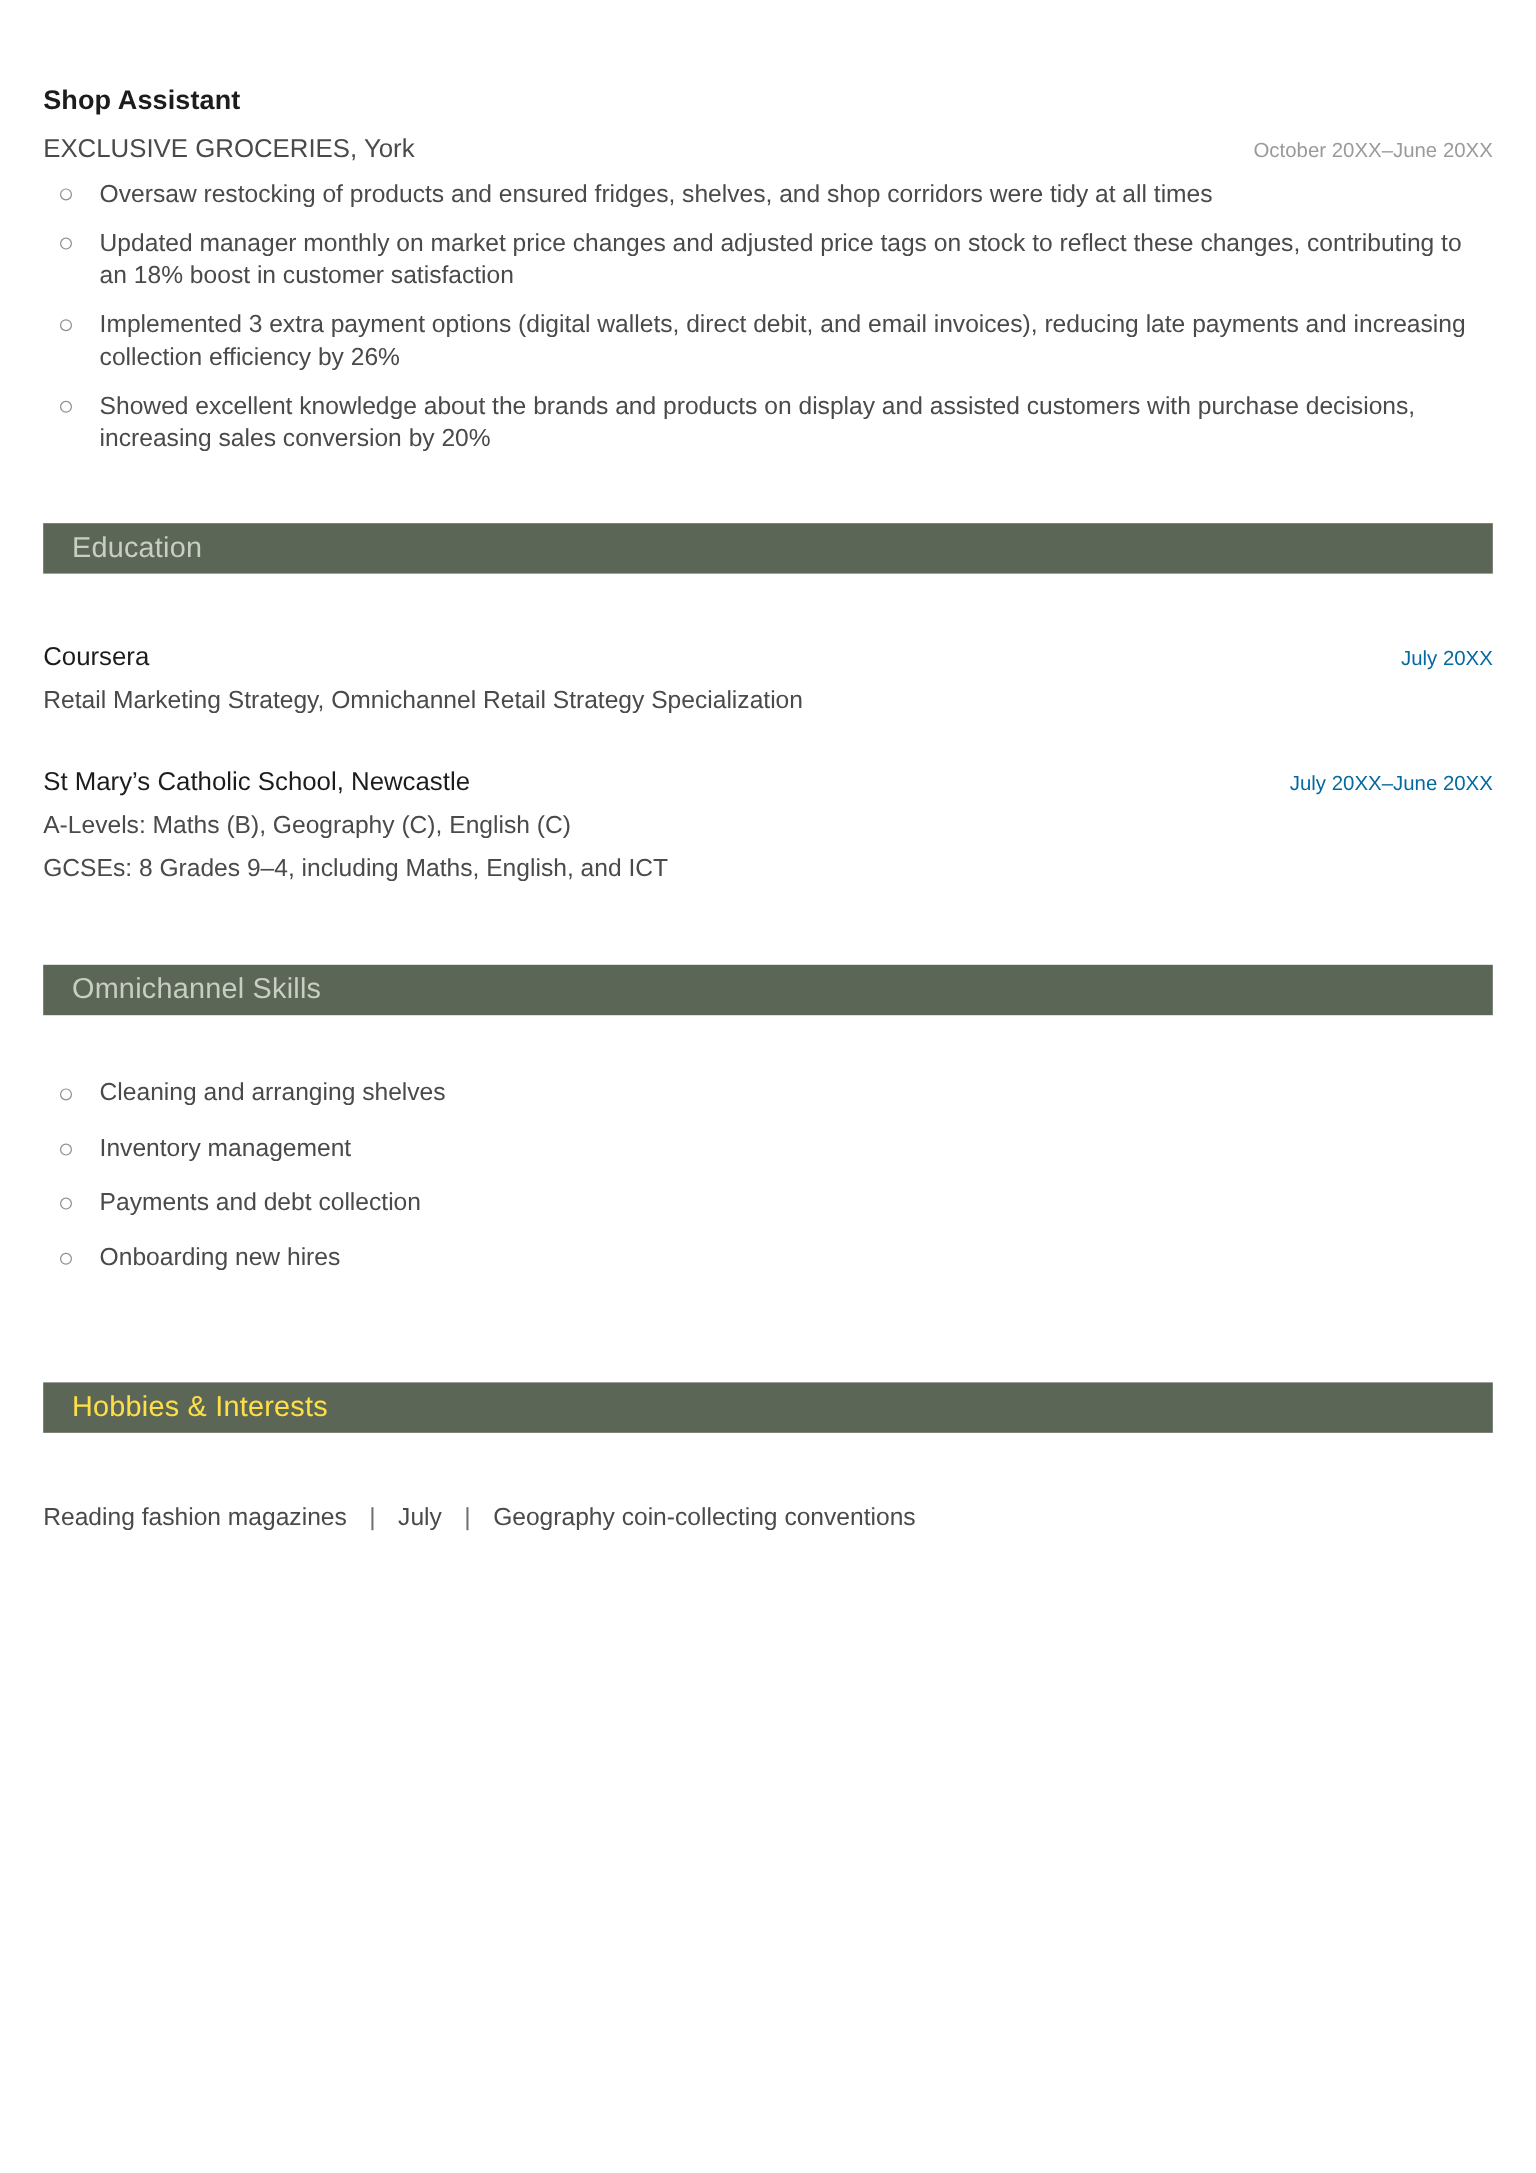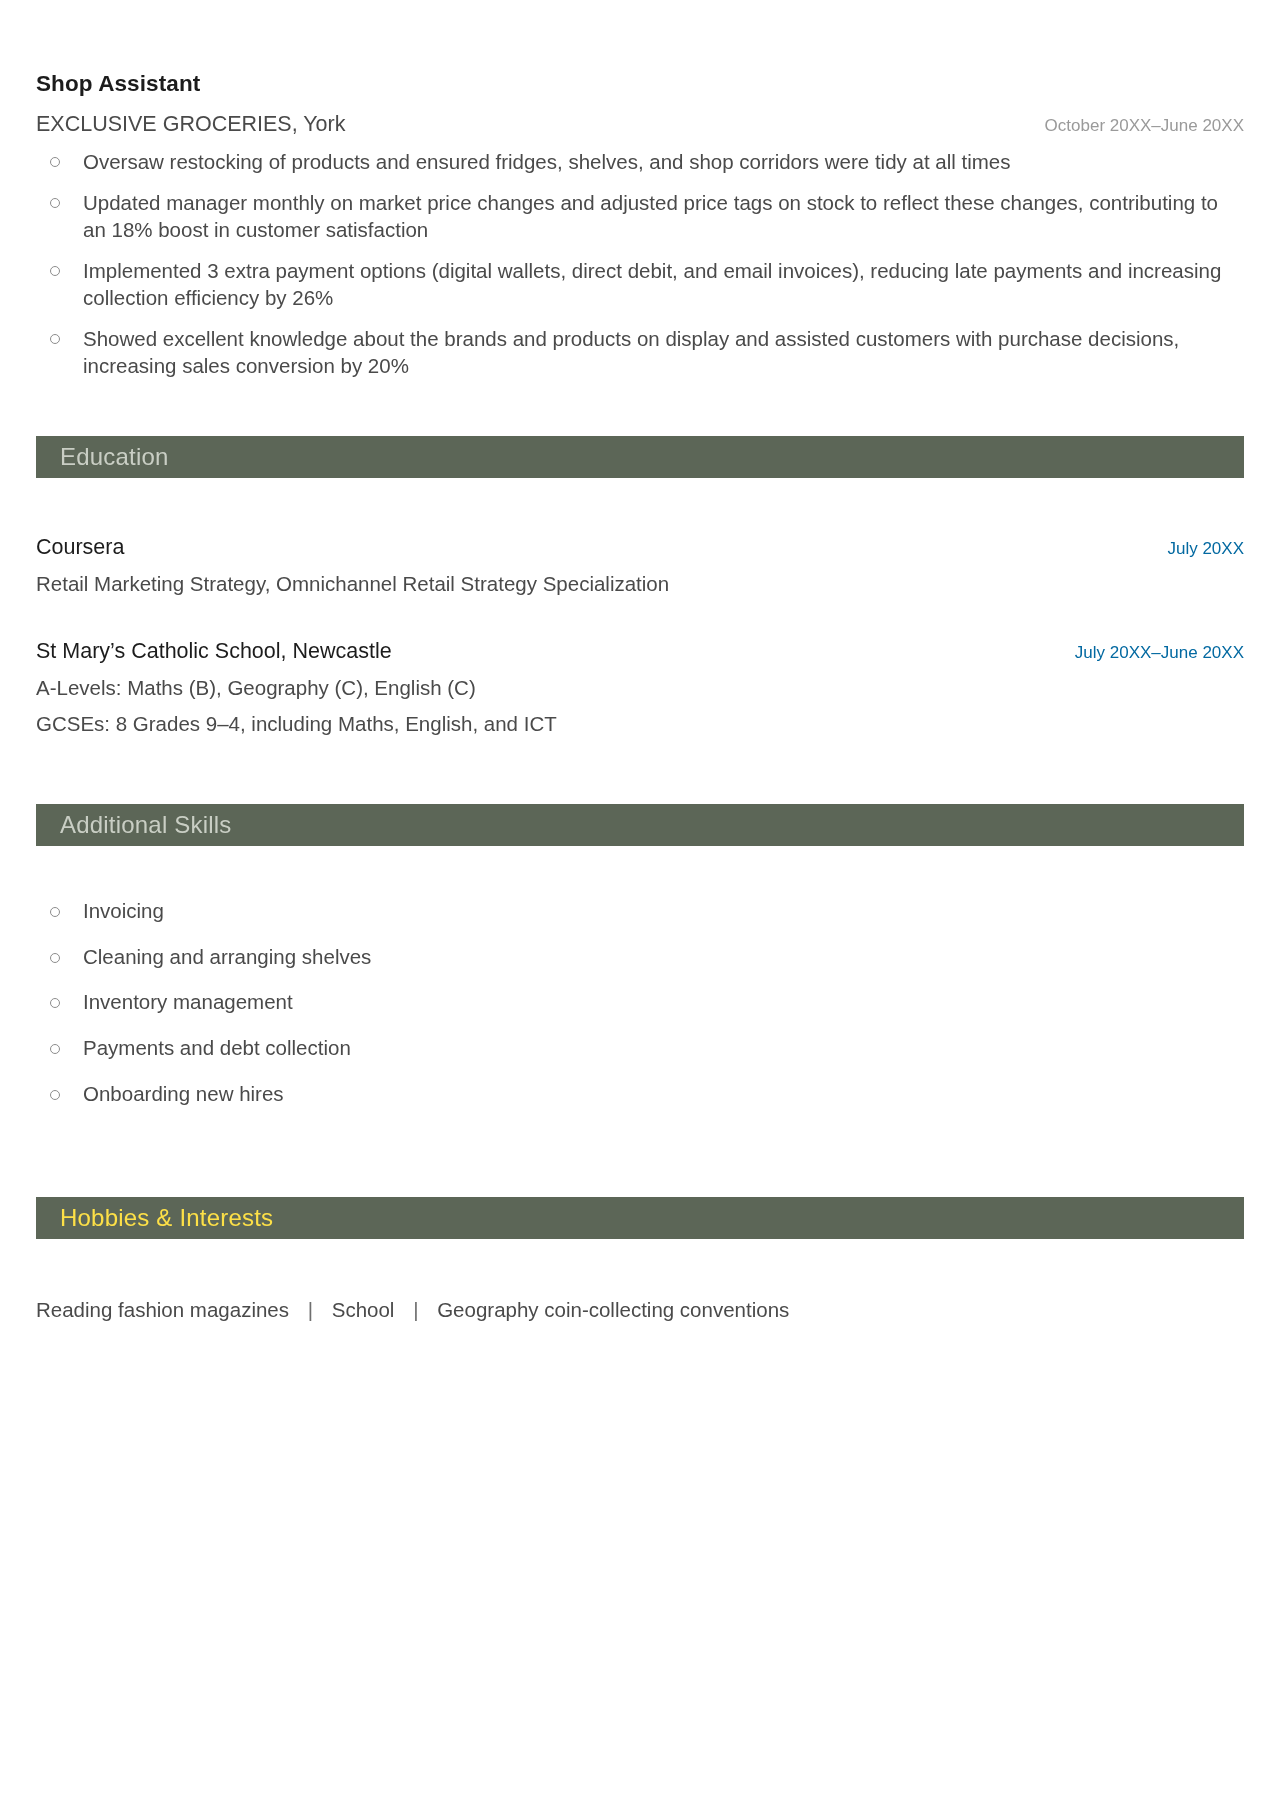--- a/index.html
+++ b/index.html
@@ -220,28 +220,24 @@
           <div class="edu-school">St Mary’s Catholic School, Newcastle</div>
           <div class="edu-date">July 20XX–June 20XX</div>
         </div>
         <div class="edu-line">A-Levels: Maths (B), Geography (C), English (C)</div>
         <div class="edu-line">GCSEs: 8 Grades 9–4, including Maths, English, and ICT</div>
       </div>
     </div>
 
     <div class="band-wrap-skills">
       <div class="band" style="background: rgb(92, 102, 87);">
-        <span class="band-title" style="color: rgb(201, 206, 196);">Additional Skills</span>
+        <span class="band-title" style="color: rgb(201, 206, 196);">Omnichannel Skills</span>
       </div>
       <div class="skills-wrap">
         <ul class="skills-list">
-          <li>
-            <span class="marker"></span>
-            <span>Invoicing</span>
-          </li>
           <li>
             <span class="marker"></span>
             <span>Cleaning and arranging shelves</span>
           </li>
           <li>
             <span class="marker"></span>
             <span>Inventory management</span>
           </li>
           <li>
             <span class="marker"></span>
@@ -256,21 +252,21 @@
     </div>
 
     <div class="band-wrap-hobbies">
       <div class="band" style="background: rgb(92, 102, 87);">
         <span class="band-title" style="color: #fde047;">Hobbies &amp; Interests</span>
       </div>
       <div class="hobbies-wrap">
         <div class="hobbies-line">
           <span>Reading fashion magazines</span>
           <span class="hobbies-sep">|</span>
-          <span>School</span>
+          <span>July</span>
           <span class="hobbies-sep">|</span>
           <span>Geography coin-collecting conventions</span>
         </div>
       </div>
     </div>
 
   </div>
 </div>
 
 </body></html>

